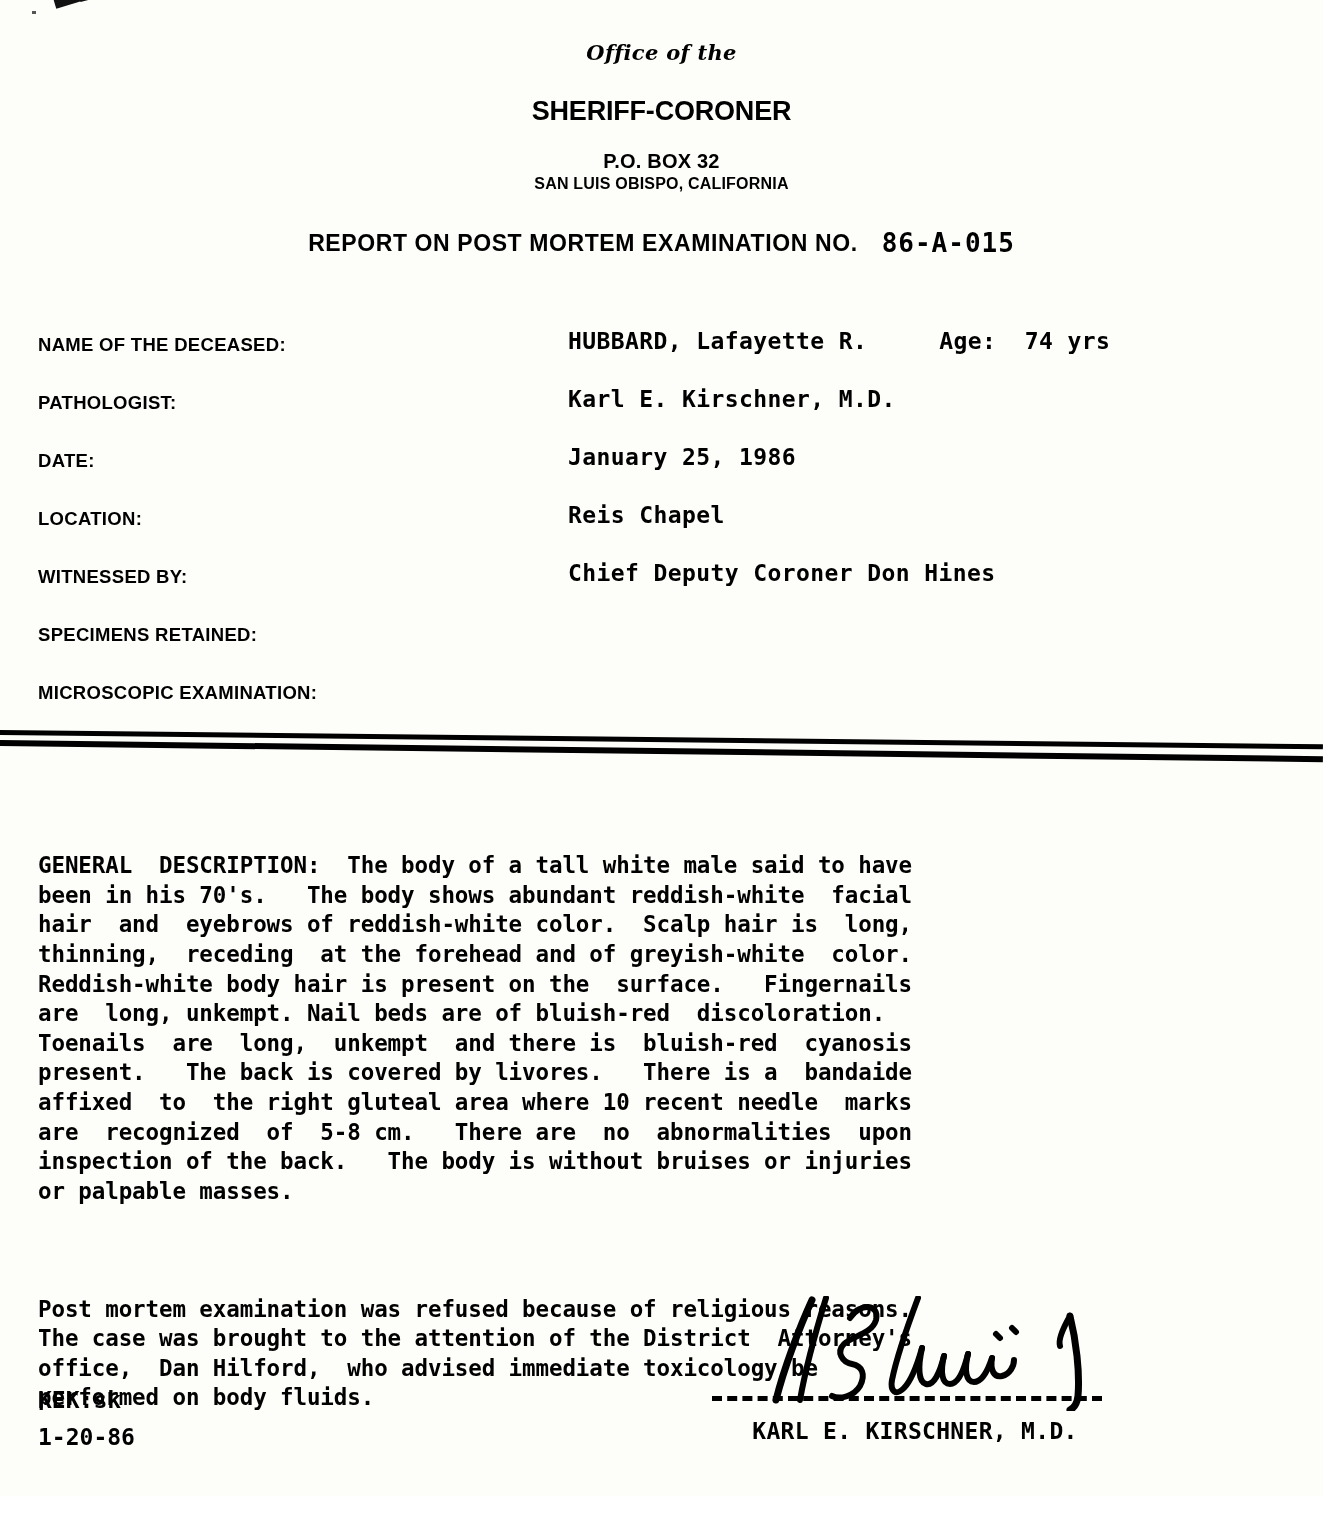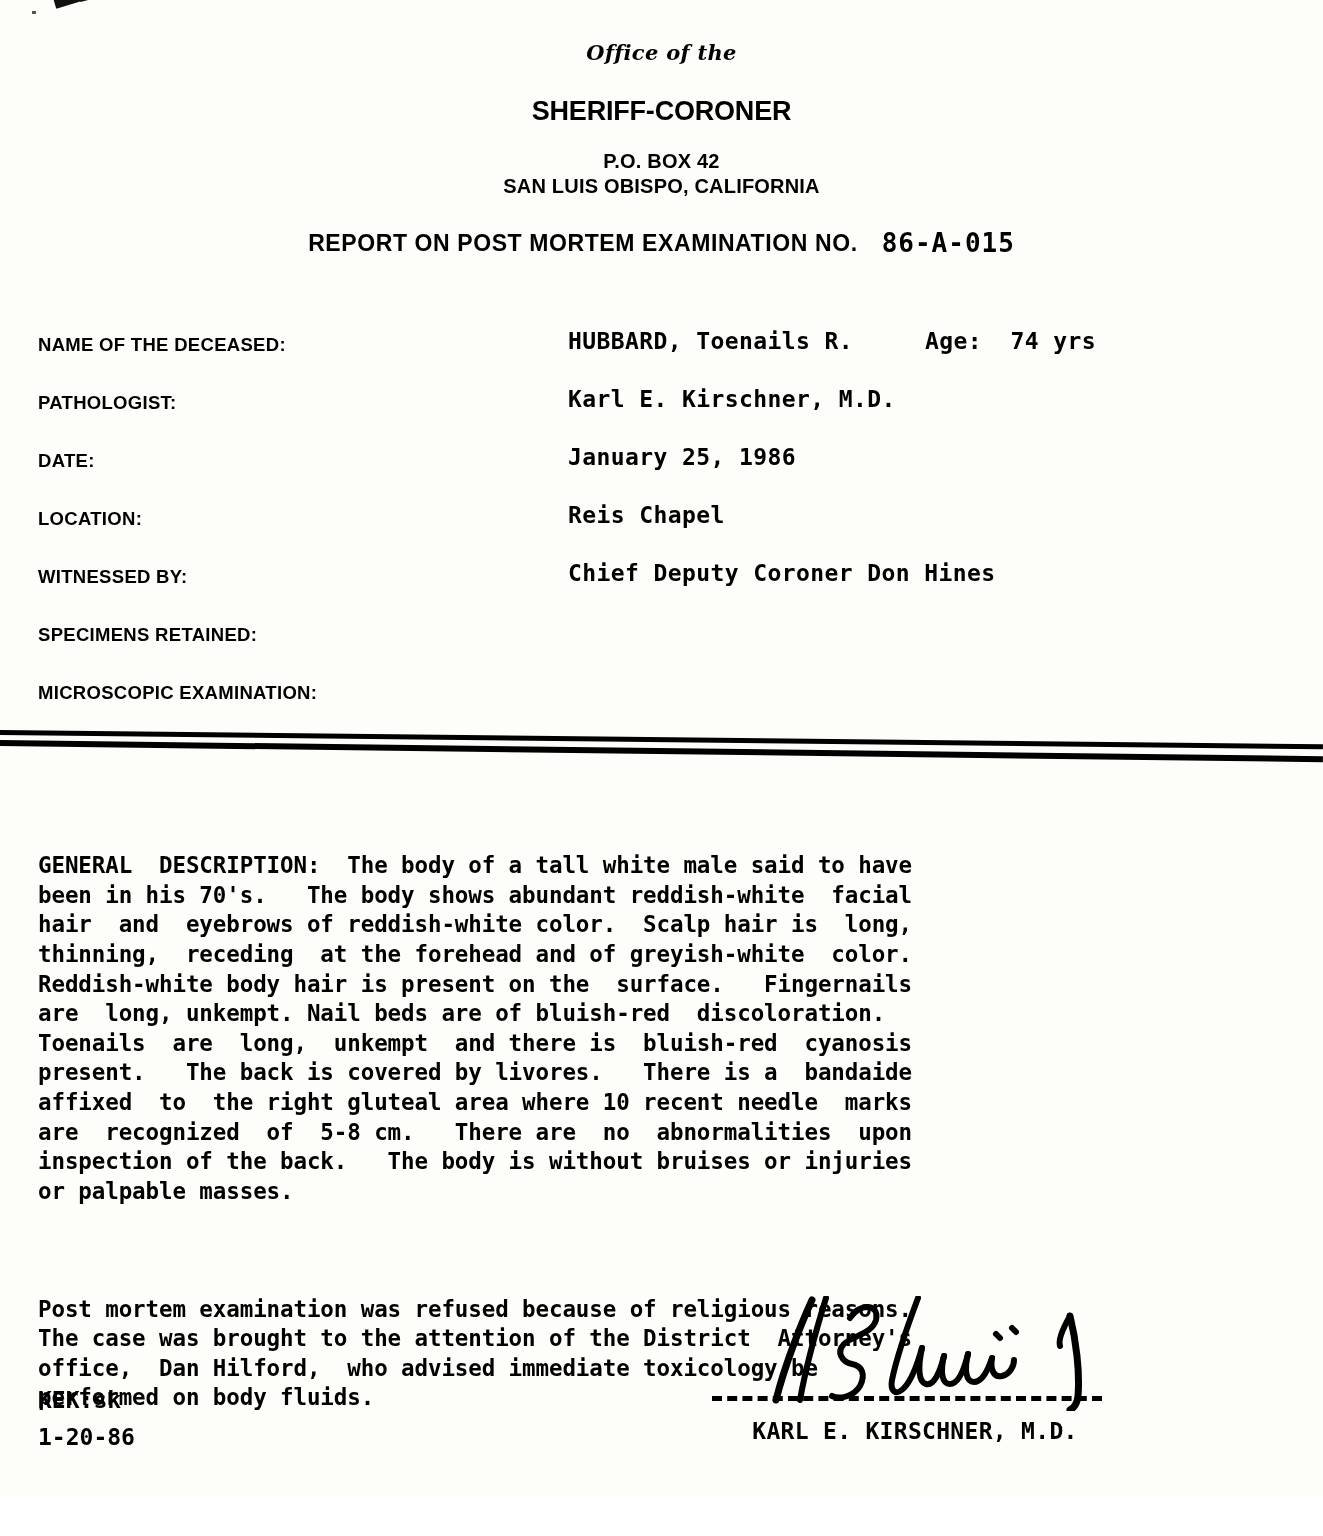--- a/index.html
+++ b/index.html
@@ -80,21 +80,21 @@
     font-stretch: condensed;
   }
   .pobox {
     top: 150px;
     font-size: 20px;
     font-weight: bold;
     letter-spacing: 0.2px;
   }
   .city {
     top: 175px;
-    font-size: 20px;
+    font-size: 16px;
     font-weight: bold;
     letter-spacing: 0.2px;
   }
 
   .report-line {
     position: absolute;
     left: 0;
     right: 0;
     top: 228px;
     text-align: center;
@@ -240,32 +240,32 @@
 
 <div class="page">
 
   <div class="smudge"></div>
   <div class="smudge2"></div>
   <div class="speck"></div>
   <div class="speck-bl"></div>
 
   <div class="hdr office-of">Office of the</div>
   <div class="hdr sheriff">SHERIFF-CORONER</div>
-  <div class="hdr pobox">P.O. BOX 42</div>
+  <div class="hdr pobox">P.O. BOX 32</div>
   <div class="hdr city">SAN LUIS OBISPO, CALIFORNIA</div>
 
   <div class="report-line">
     <span class="report-title">REPORT ON POST MORTEM EXAMINATION NO.</span><span class="report-no">86-A-015</span>
   </div>
 
   <div class="fields">
 
     <div class="frow">
       <div class="flabel">NAME OF THE DECEASED:</div>
-      <div class="fvalue"><span>HUBBARD, Toenails R.</span><span class="age">Age:</span>  <span>74 yrs</span></div>
+      <div class="fvalue"><span>HUBBARD, Lafayette R.</span><span class="age">Age:</span>  <span>74 yrs</span></div>
     </div>
 
     <div class="frow">
       <div class="flabel">PATHOLOGIST:</div>
       <div class="fvalue">Karl E. Kirschner, M.D.</div>
     </div>
 
     <div class="frow">
       <div class="flabel">DATE:</div>
       <div class="fvalue">January 25, 1986</div>

